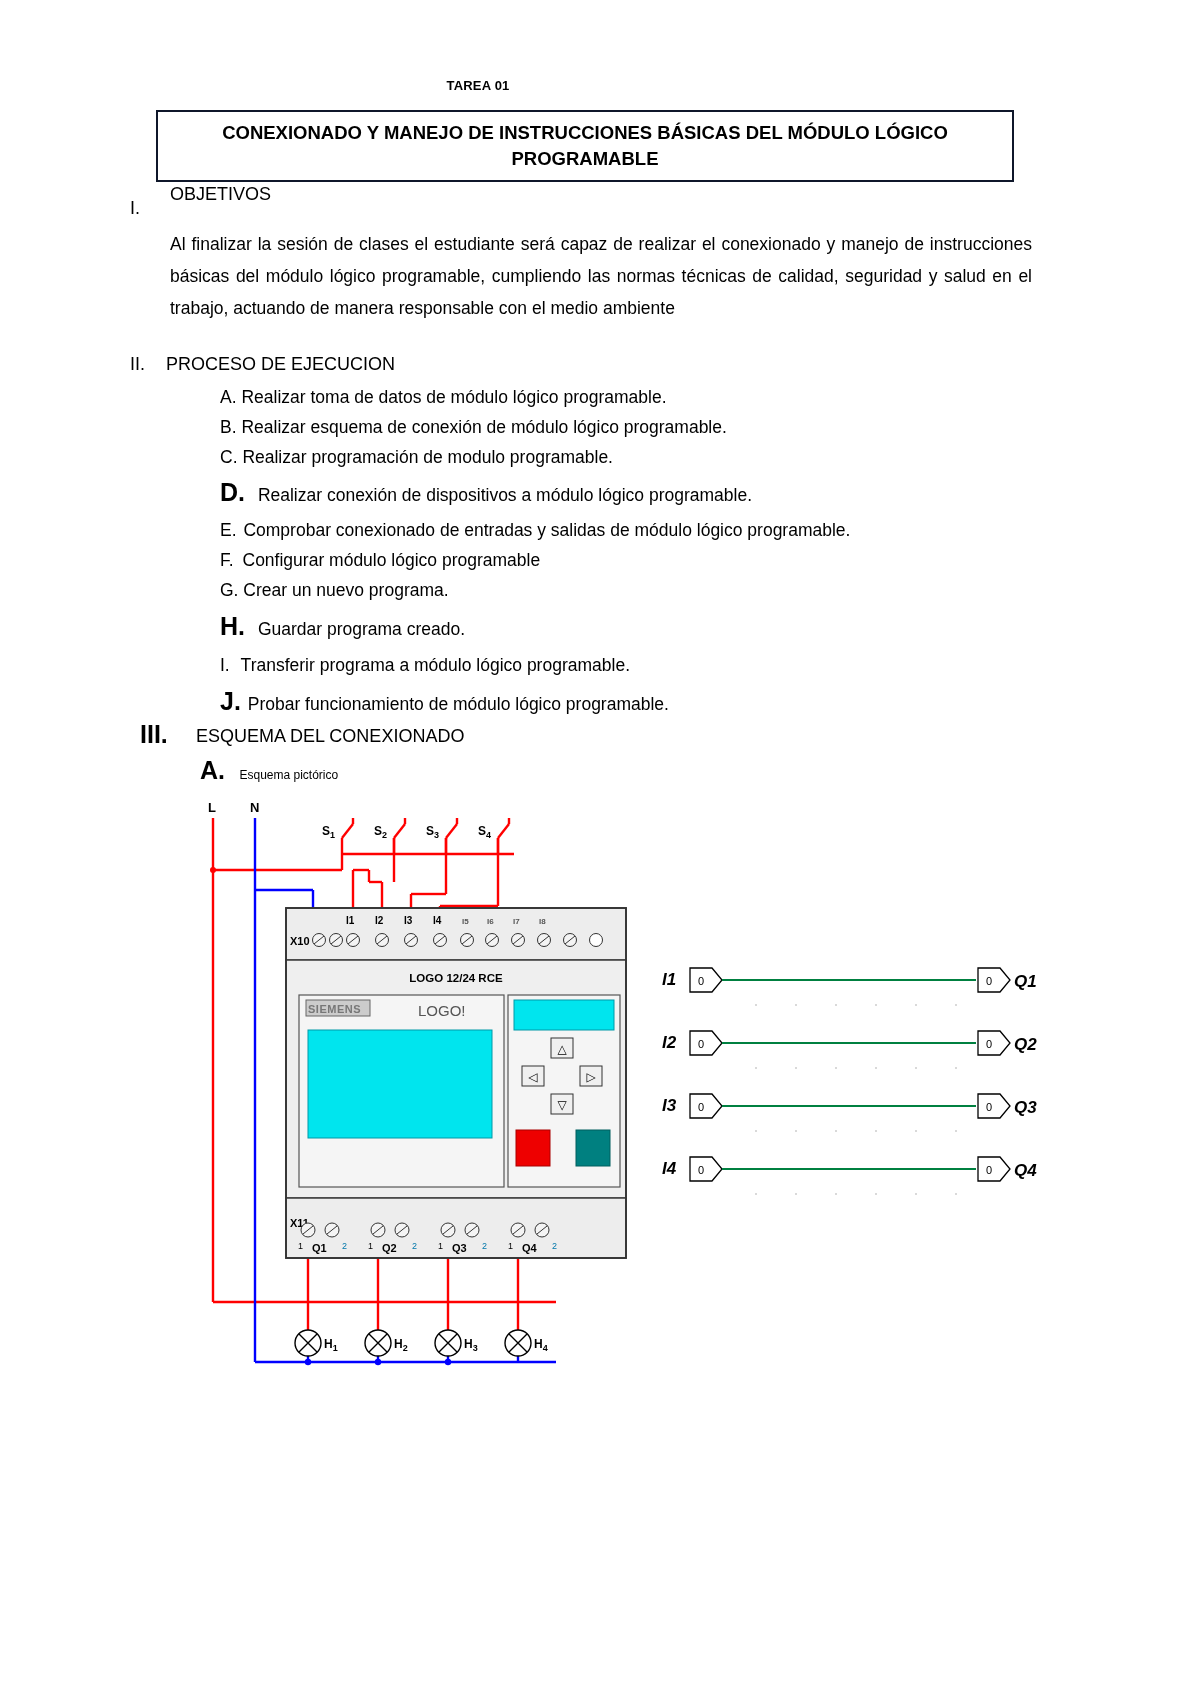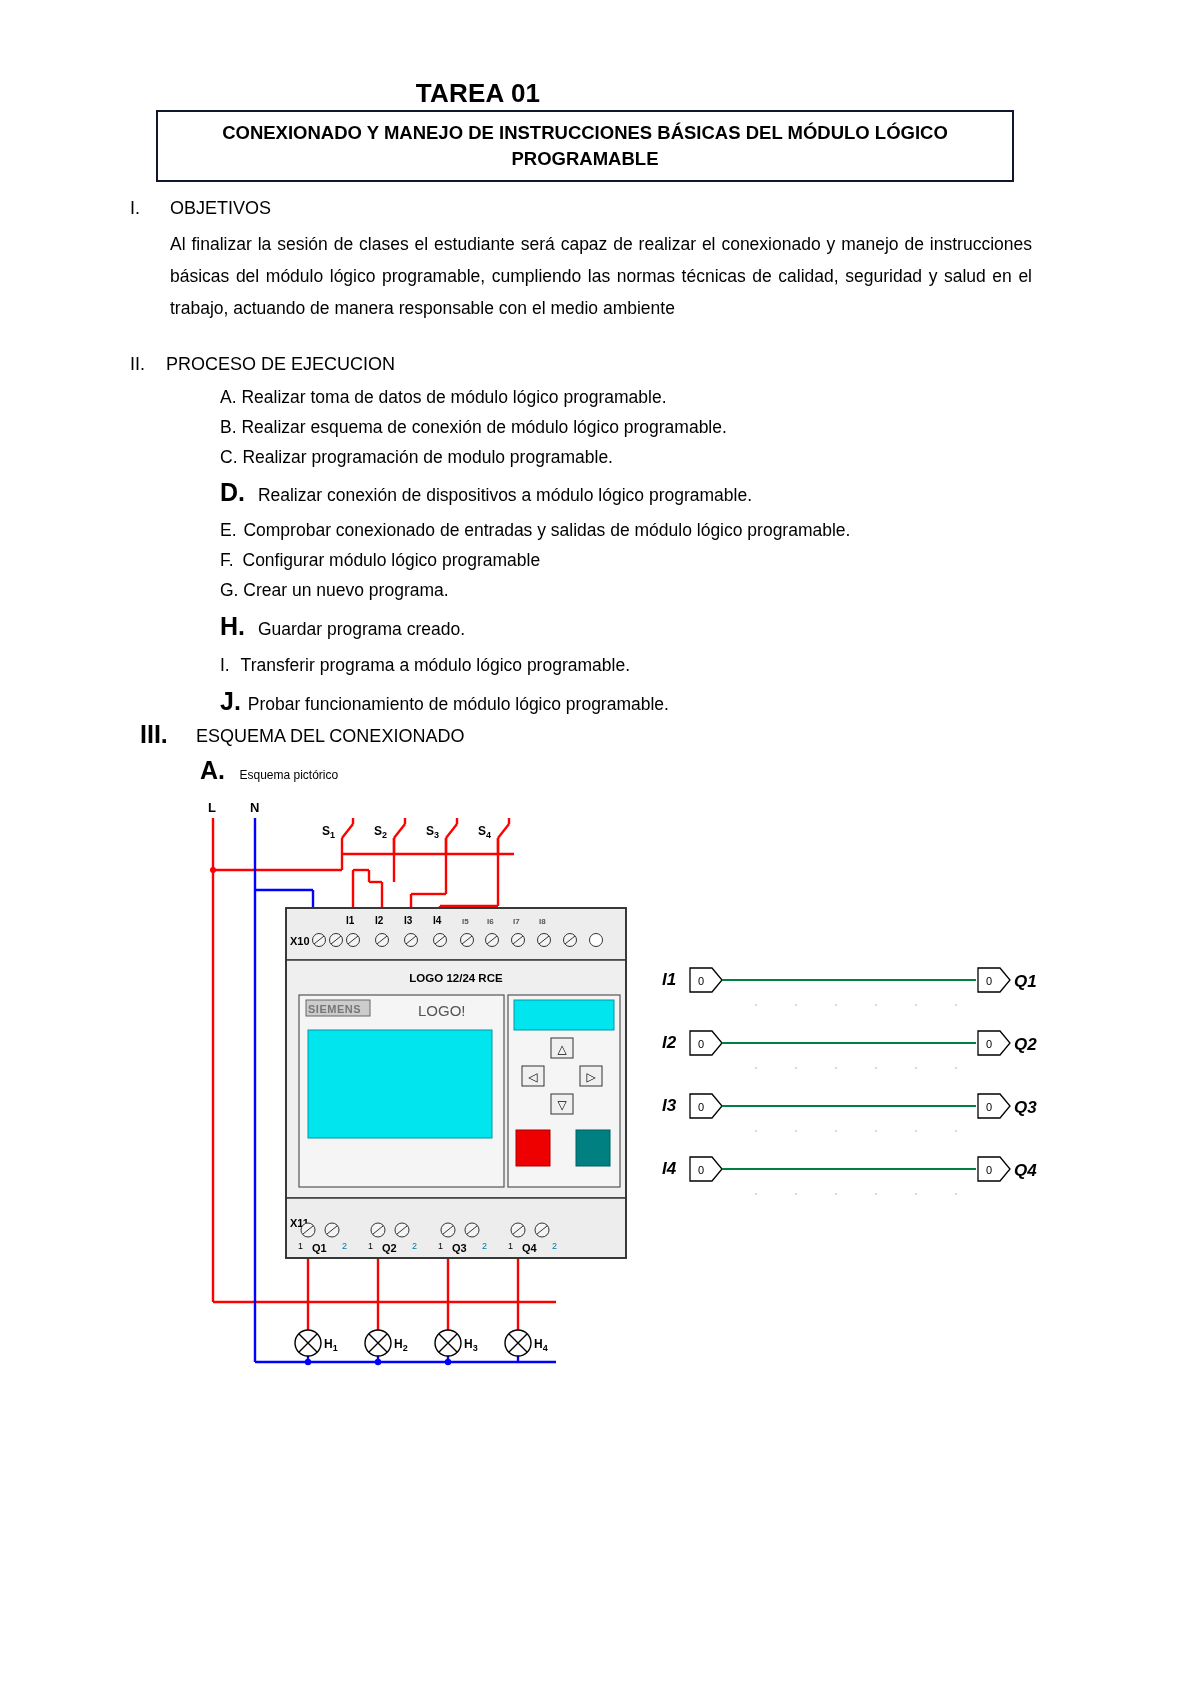--- a/index.html
+++ b/index.html
@@ -1,18 +1,18 @@
 <!DOCTYPE html>
 <html><head>
 <meta charset="utf-8">
 <style>
   html,body{margin:0;padding:0;background:#ffffff;}
   body{width:1200px;height:1698px;font-family:"Liberation Sans",sans-serif;color:#000;}
   .page{position:relative;width:1200px;height:1698px;}
-  .title{position:absolute;left:0;top:78px;width:956px;text-align:center;font-weight:bold;font-size:26px;letter-spacing:.2px;}
+  .title{position:absolute;left:0;top:78px;width:956px;text-align:center;font-weight:bold;font-size:13px;letter-spacing:.2px;}
   .titlebox{position:absolute;left:156px;top:110px;width:858px;height:72px;border:2px solid #0f172a;box-sizing:border-box;display:flex;align-items:center;justify-content:center;}
   .titlebox .inner{text-align:center;font-weight:bold;font-size:18.5px;line-height:26px;padding:0 10px;}
   .sec{position:absolute;font-size:18px;}
   .romannum{position:absolute;font-size:18px;}
   .obj-body{position:absolute;left:170px;top:228px;width:862px;font-size:17.5px;line-height:32px;text-align:justify;}
   .list{position:absolute;font-size:18px;}
   .item{position:relative;font-size:17.5px;line-height:30px;}
   .big{font-size:25px;font-weight:bold;}
   
   .diagram{position:absolute;left:156px;top:790px;width:900px;height:580px;}
@@ -23,21 +23,21 @@
 
 <div class="page">
 
   <div class="title">TAREA 01</div>
 
   <div class="titlebox">
     <div class="inner">CONEXIONADO Y MANEJO DE INSTRUCCIONES BÁSICAS DEL MÓDULO LÓGICO PROGRAMABLE</div>
   </div>
 
   <div class="sec" style="left:130px;top:198px;">I.</div>
-  <div class="sec" style="left:170px;top:198px;">OBJETIVOS</div>
+  <div class="sec" style="left:170px;top:184px;">OBJETIVOS</div>
   <div class="obj-body">Al finalizar la sesión de clases el estudiante será capaz de  realizar el conexionado y manejo de instrucciones básicas del módulo lógico programable, cumpliendo las normas técnicas de calidad, seguridad y salud en el trabajo, actuando de manera responsable con el medio ambiente</div>
 
   <div class="sec" style="left:130px;top:354px;">II.</div>
   <div class="sec" style="left:166px;top:354px;">PROCESO DE EJECUCION</div>
 
   <div class="list" style="left:204px;top:382px;width:830px;margin-left:16px;">
     <div class="item">
       <span>A.</span>
       <span>Realizar toma de datos de módulo lógico programable.</span>
     </div>

